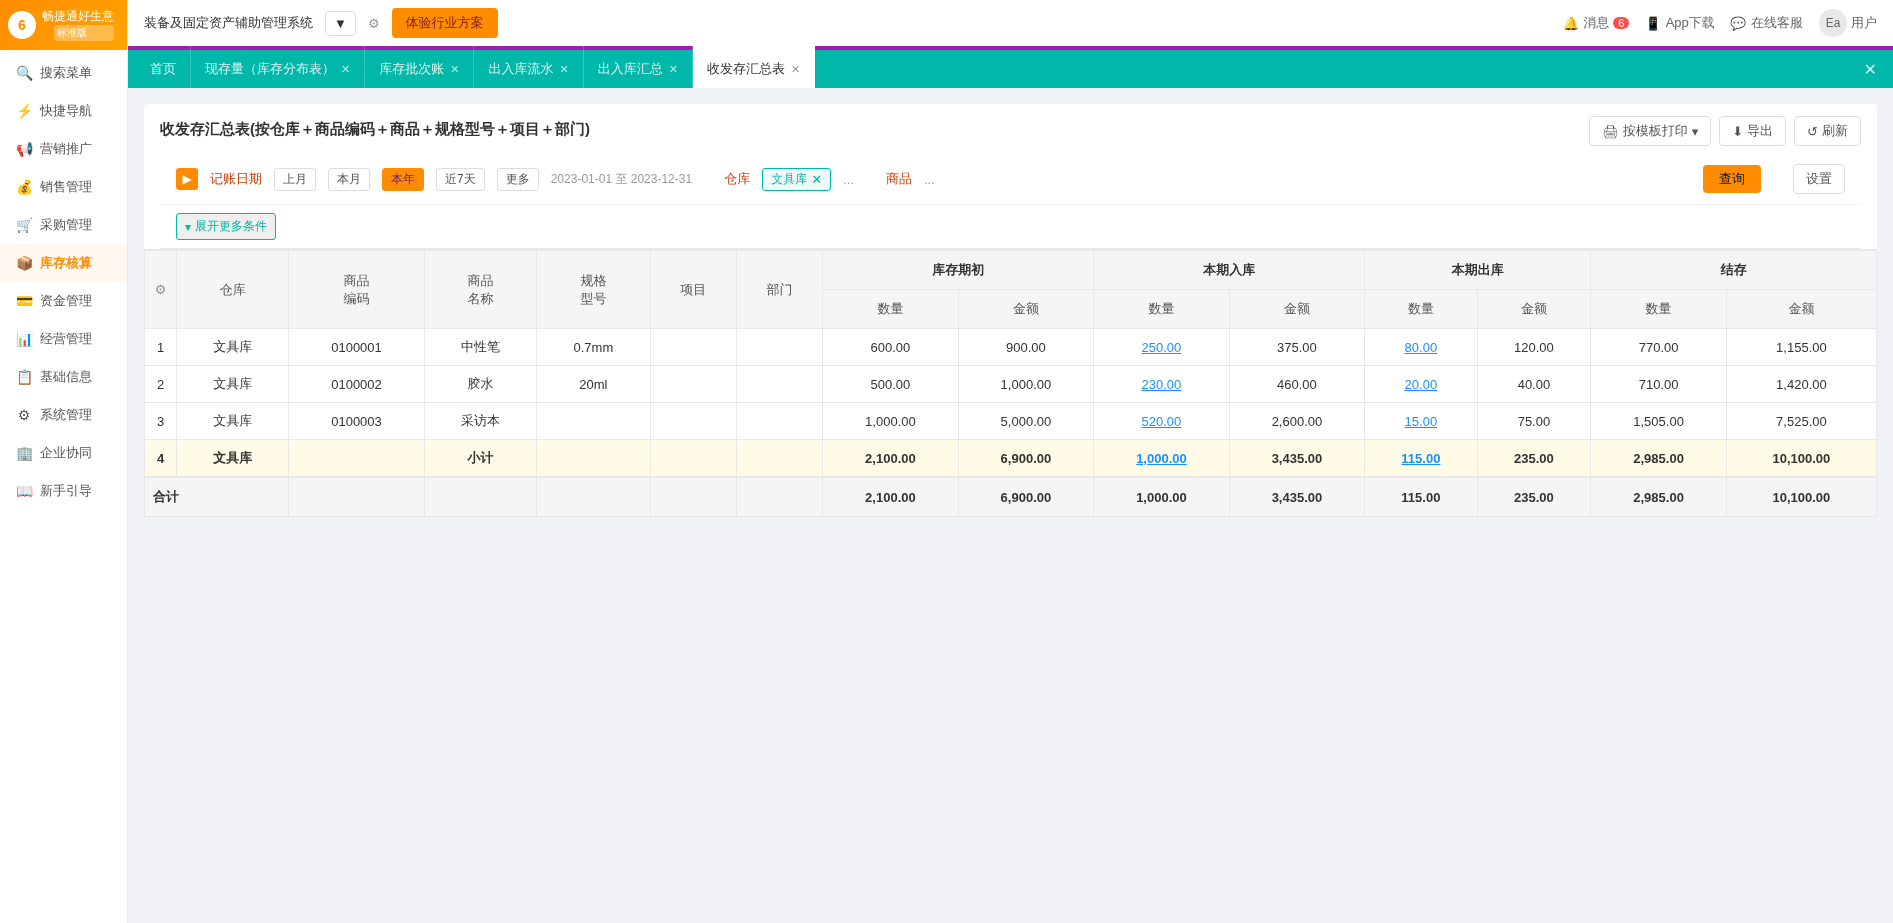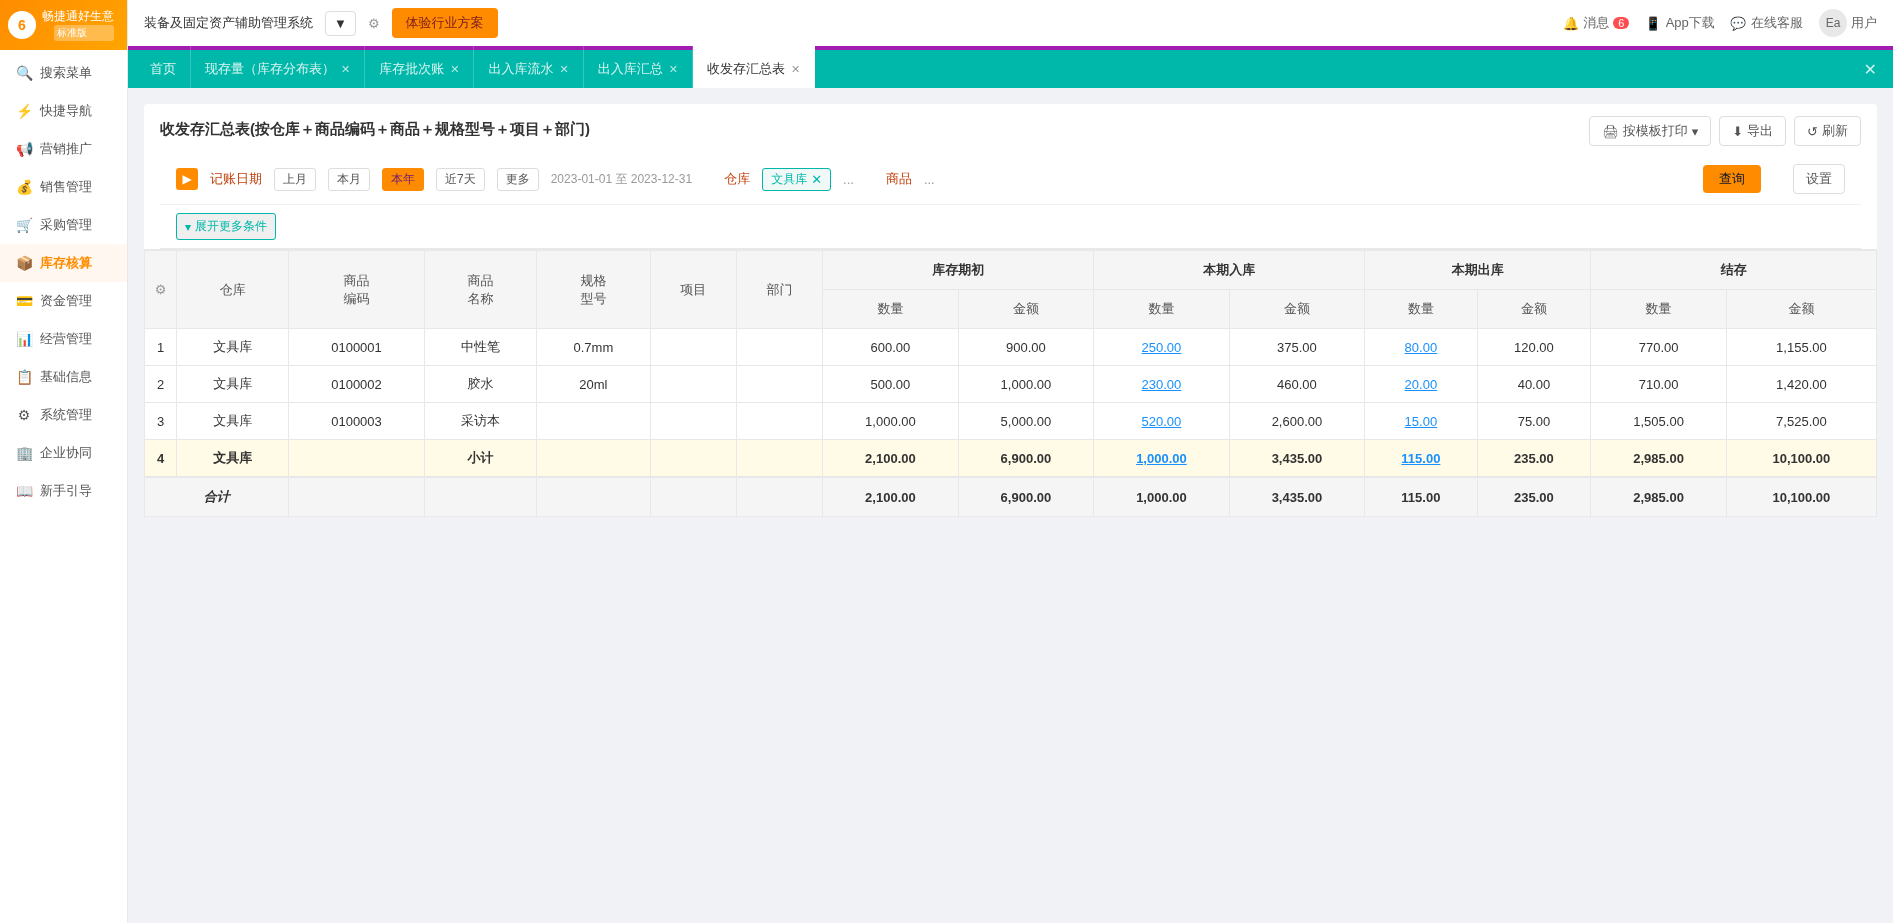--- a/index.html
+++ b/index.html
@@ -452,21 +452,21 @@
             <td><span class="link" style="font-weight:bold;">1,000.00</span></td>
             <td>3,435.00</td>
             <td><span class="link" style="font-weight:bold;">115.00</span></td>
             <td>235.00</td>
             <td>2,985.00</td>
             <td>10,100.00</td>
           </tr>
         </tbody>
         <tfoot class="bottom-bar">
           <tr>
-            <td colspan="2" style="text-align:center;font-style:italic;">合计</td>
+            <td colspan="2" style="text-align:left;">合计</td>
             <td></td>
             <td></td>
             <td></td>
             <td></td>
             <td></td>
             <td>2,100.00</td>
             <td>6,900.00</td>
             <td>1,000.00</td>
             <td>3,435.00</td>
             <td>115.00</td>

